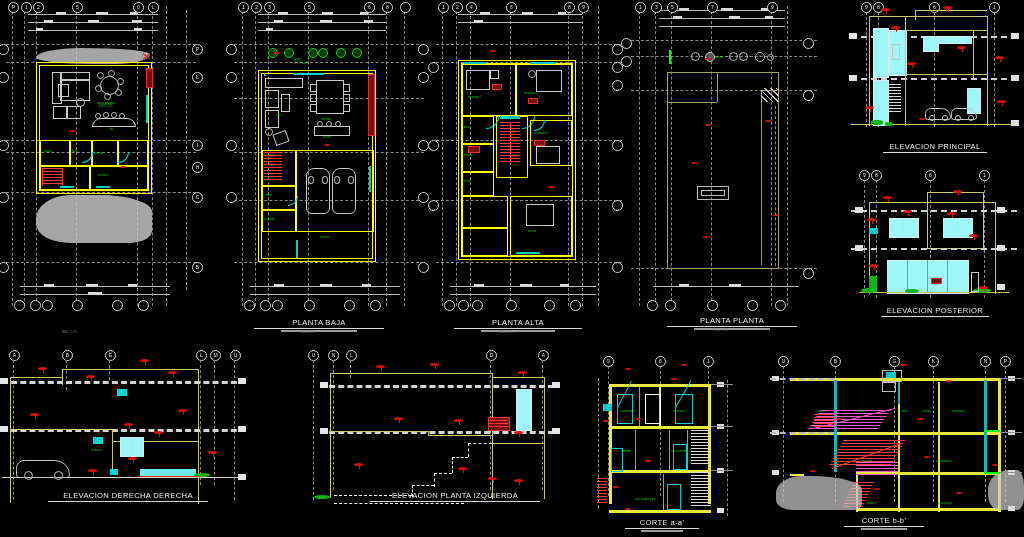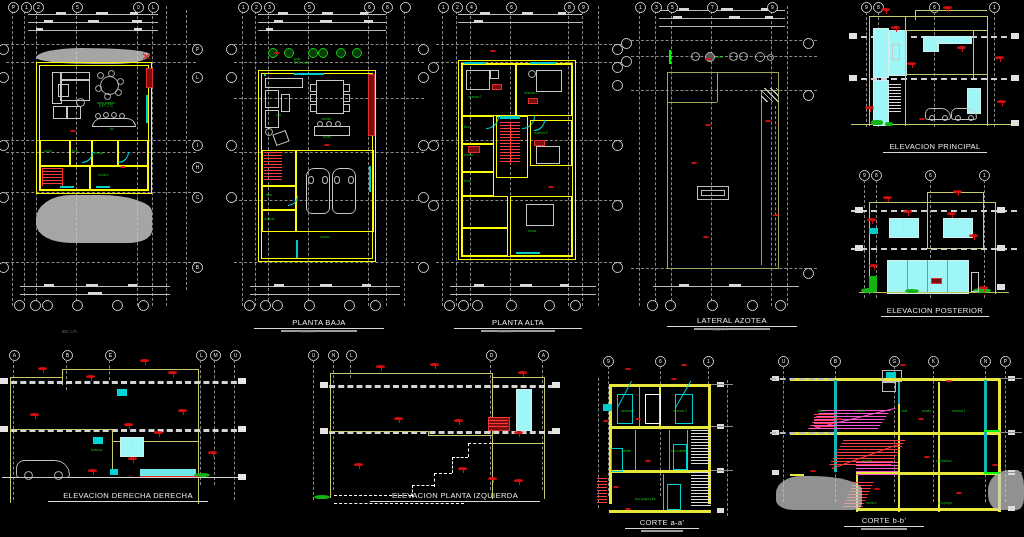--- a/index.html
+++ b/index.html
@@ -509,21 +509,21 @@
     <div class="dimbox" style="left:54px;top:284px;width:10px;"></div>
     <div class="dimbox" style="left:104px;top:284px;width:12px;"></div>
 
     <div class="bub sm" style="left:22px;top:300px;"></div>
     <div class="bub sm" style="left:40px;top:300px;"></div>
     <div class="bub sm" style="left:82px;top:300px;"></div>
     <div class="bub sm" style="left:122px;top:300px;"></div>
     <div class="bub sm" style="left:150px;top:300px;"></div>
 
     <div class="ttl" style="left:42px;top:316px;width:130px;">
-      <span>LATERAL AZOTEA</span>
+      <span>PLANTA PLANTA</span>
       <span class="u1"></span><span class="u2"></span>
     </div>
     <div class="scl" style="left:88px;top:328px;">ESC 1:75</div>
   </div>
 
   <div class="abs" style="left:845px;top:168px;width:179px;height:162px;">
 
     <div class="bub sm" style="left:14px;top:2px;">9</div>
     <div class="bub sm" style="left:26px;top:2px;">8</div>
     <div class="bub sm" style="left:80px;top:2px;">6</div>

